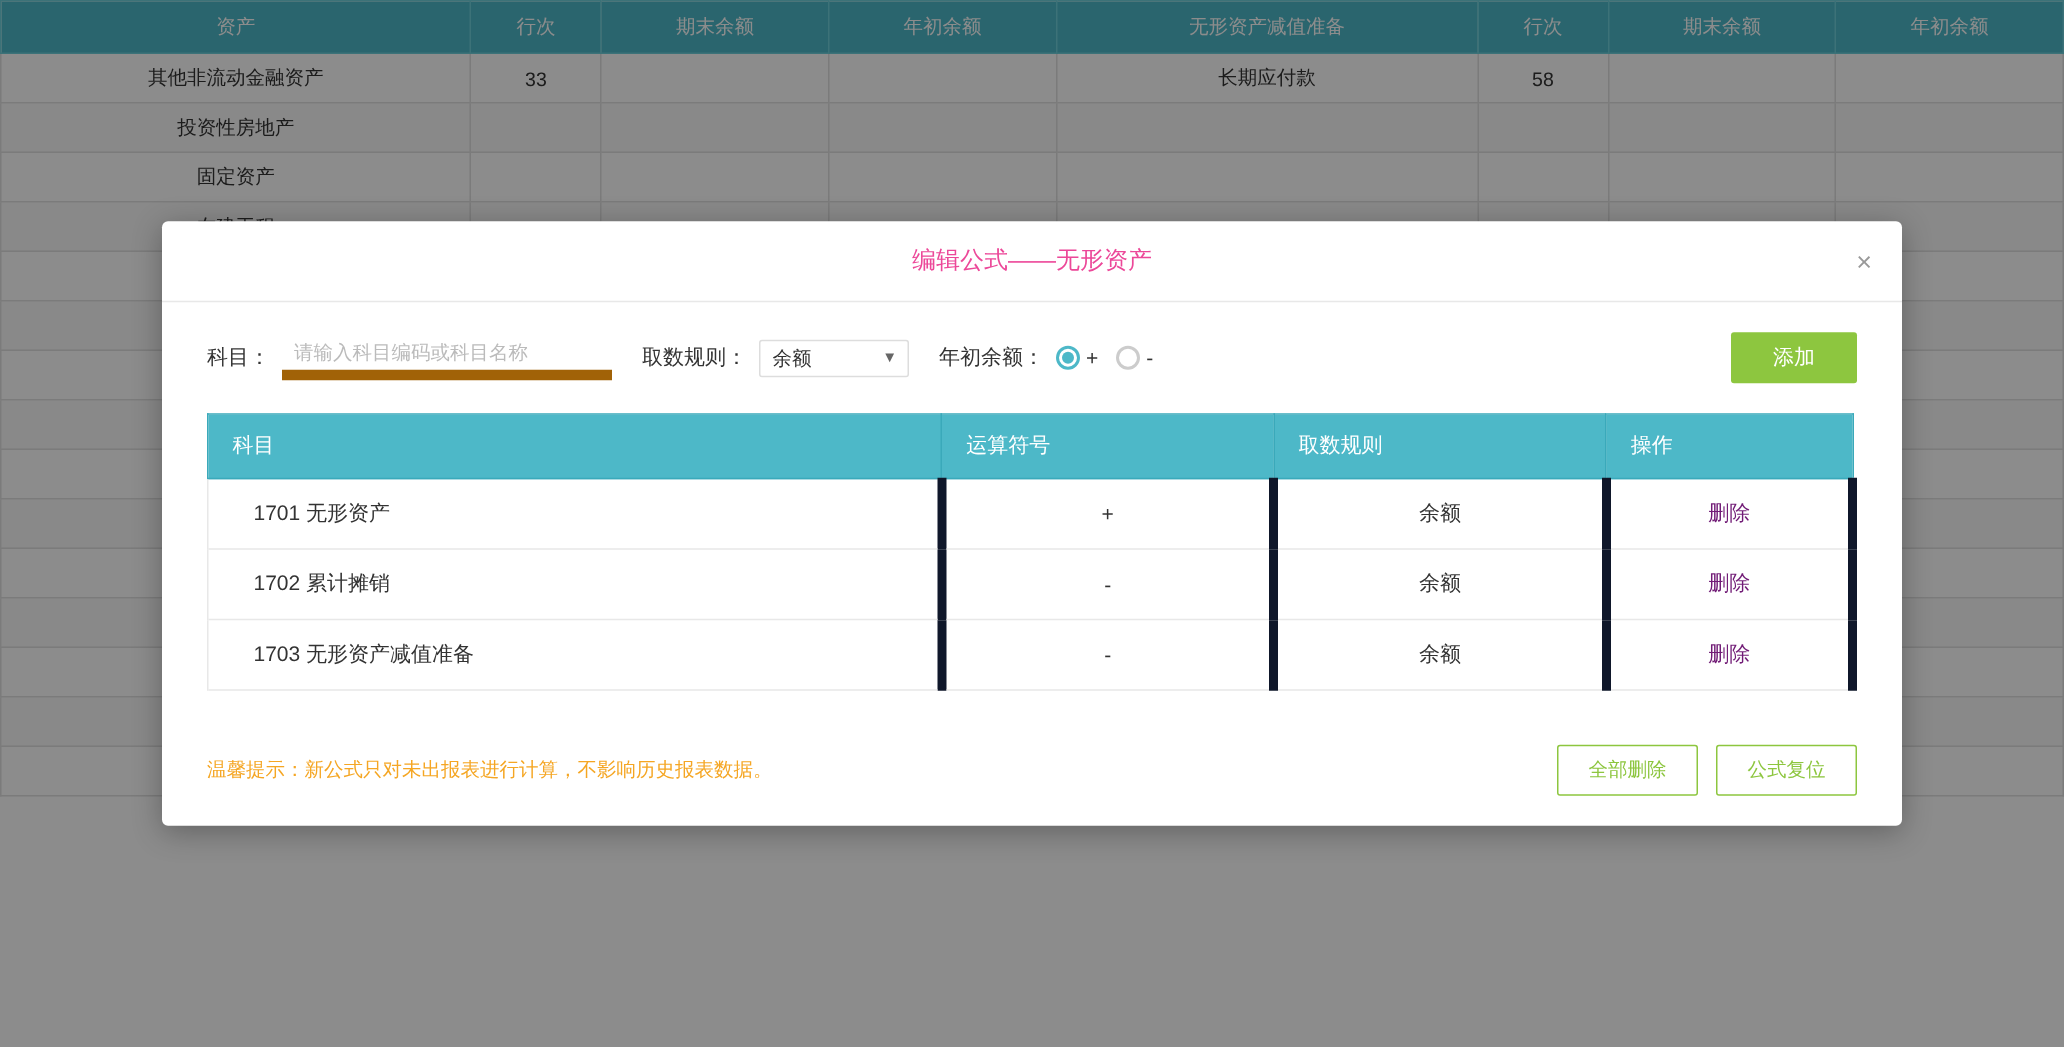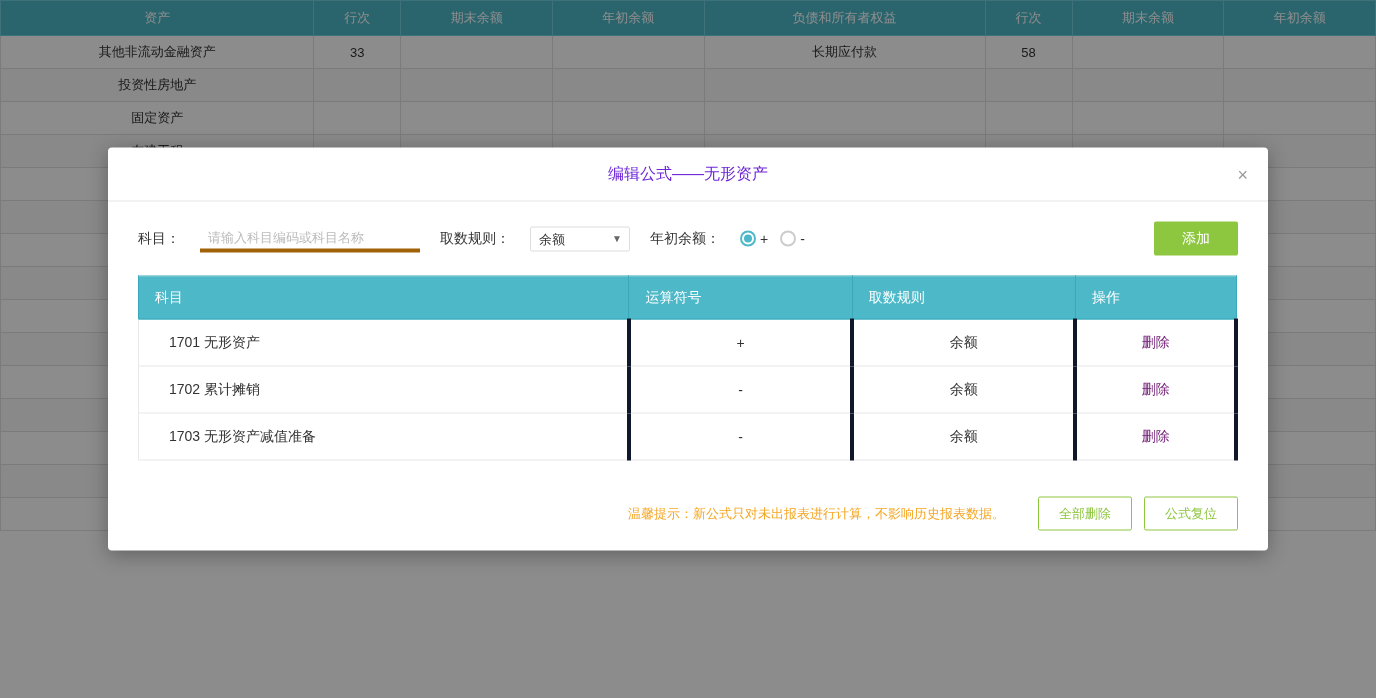--- a/index.html
+++ b/index.html
@@ -75,21 +75,21 @@
       display: flex;
       align-items: center;
       justify-content: center;
       padding: 16px 20px;
       border-bottom: 1px solid #e8e8e8;
       position: relative;
     }
 
     .modal-title {
       font-size: 16px;
-      color: #6d28d9;
+      color: #ec4899;
       font-weight: normal;
     }
 
     .modal-close {
       position: absolute;
       right: 20px;
       top: 50%;
       transform: translateY(-50%);
       cursor: pointer;
       color: #999;
@@ -105,31 +105,31 @@
     .form-row {
       display: flex;
       align-items: center;
       margin-bottom: 20px;
       gap: 20px;
     }
 
     .form-group {
       display: flex;
       align-items: center;
-      gap: 20px;
+      gap: 8px;
     }
 
     .form-label {
       color: #333;
       white-space: nowrap;
     }
 
     .form-input {
       border: none;
-      border-bottom: 4px solid #a16207;
+      border-bottom: 7px solid #a16207;
       outline: none;
       padding: 4px 8px;
       width: 220px;
       font-size: 13px;
       color: #999;
     }
 
     .form-input::placeholder {
       color: #bbb;
     }
@@ -240,40 +240,40 @@
 
     .data-table tbody tr:last-child {
       border-bottom: 1px solid #e8e8e8;
     }
 
     .data-table tbody td {
       padding: 14px 16px;
       text-align: center;
       color: #333;
       border-left: 1px solid #e8e8e8;
-      border-right: 4px solid #0f172a;
+      border-right: 6px solid #0f172a;
     }
 
     .data-table tbody td:first-child {
       text-align: left;
       padding-left: 30px;
     }
 
     .delete-link {
       color: #701a75;
       cursor: pointer;
       text-decoration: none;
     }
 
     
     .modal-footer {
       padding: 16px 30px 20px;
       display: flex;
       align-items: center;
-      justify-content: flex-end;
+      justify-content: space-between;
       gap: 33px;
     }
 
     .footer-tip {
       color: #f5a623;
       font-size: 13px;
     }
 
     .footer-buttons {
       display: flex;
@@ -294,21 +294,21 @@
 <body>
 
 <div class="bg-table-wrapper">
   <table class="bg-table">
     <thead>
       <tr>
         <th>资产</th>
         <th>行次</th>
         <th>期末余额</th>
         <th>年初余额</th>
-        <th>负债和所有者权益</th>
+        <th>无形资产减值准备</th>
         <th>行次</th>
         <th>期末余额</th>
         <th>年初余额</th>
       </tr>
     </thead>
     <tbody>
       <tr>
         <td>其他非流动金融资产</td>
         <td>33</td>
         <td></td>

